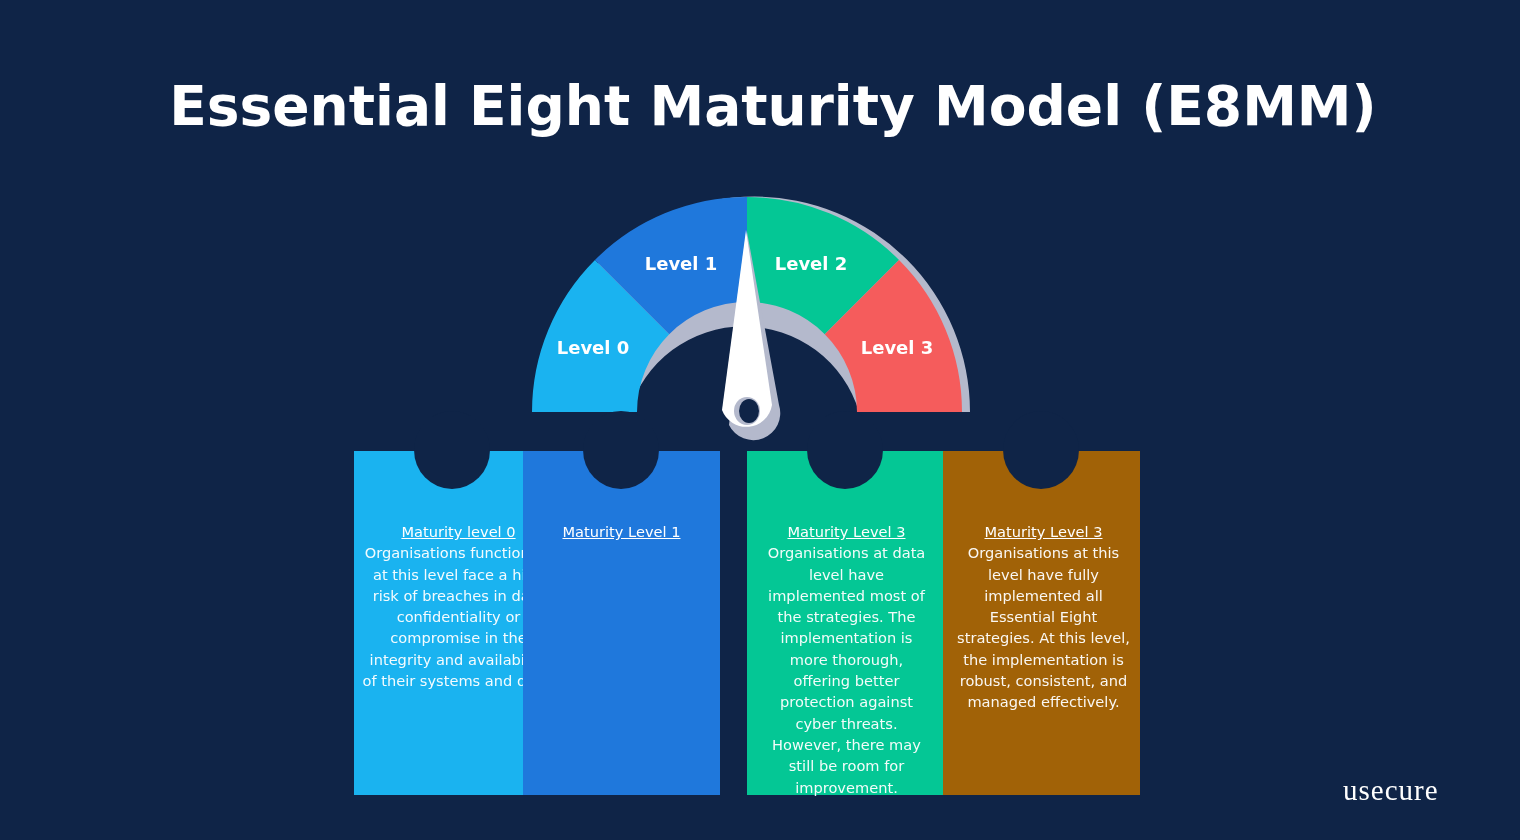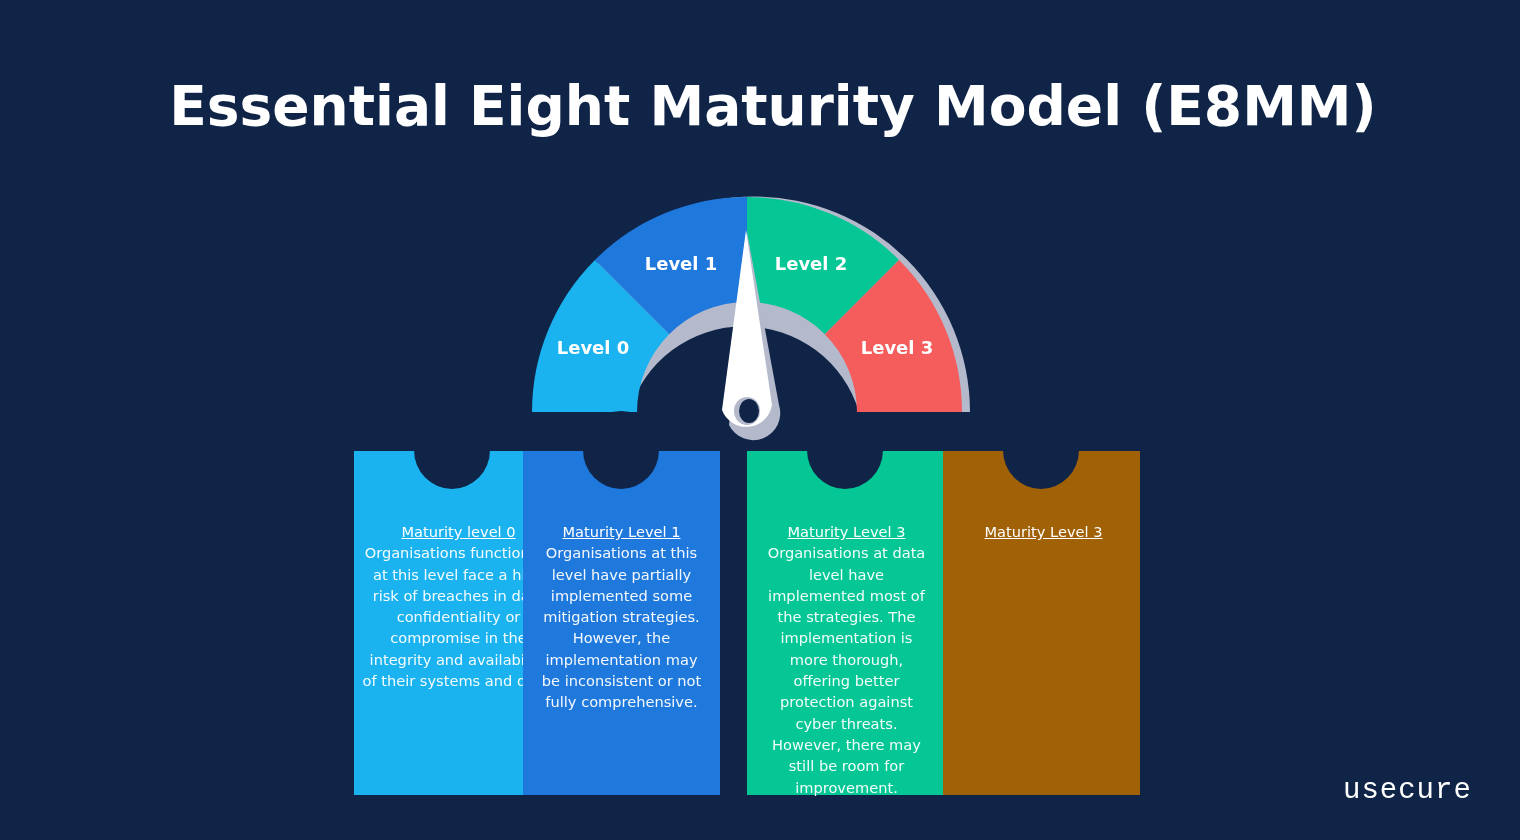--- a/index.html
+++ b/index.html
@@ -33,21 +33,21 @@
   .panel .content {
     position: absolute; left: 12px; right: 0px; top: 40px;
     font-size: 14.6px; line-height: 21.3px;
   }
   .panel .heading {
     font-weight: normal; text-decoration: underline; display: block; margin-top: 30px;
   }
   .panel .body { display: block; opacity: 0.95; }
   .logo {
     position: absolute; left: 1343px; top: 774px;
-    color: #ffffff; font-family: Liberation Mono, monospace;
+    color: #ffffff; font-family: Liberation Serif, serif;
     font-size: 29px; letter-spacing: 1px; font-weight: normal;
   }
 </style>
 </head>
 <body>
 
 <div class="title">Essential Eight Maturity Model (E8MM)</div>
 
 <svg class="gauge" viewBox="0 0 1520 840" xmlns="http://www.w3.org/2000/svg">
 
@@ -78,32 +78,32 @@
   <div class="content" style="left:8px; right:-4px;">
     <span class="heading">Maturity level 0</span>
     <span class="body">Organisations functioning at this level face a high risk of breaches in data confidentiality or compromise in the integrity and availability of their systems and data.</span>
   </div>
 </div>
 
 <div class="panel" style="left:523px; background:#1f78dc;">
   <div class="notch"></div>
   <div class="content" style="left:14px; right:14px;">
     <span class="heading">Maturity Level 1</span>
-    <span class="body">Organisations at this level have partially implemented some mitigation strategies. However, the implementation may be inconsistent or not fully comprehensive.</span>
   </div>
 </div>
 
 <div class="panel" style="left:747px; background:#04c795;">
   <div class="notch"></div>
   <div class="content" style="left:16px; right:14px;">
     <span class="heading">Maturity Level 3</span>
     <span class="body">Organisations at data level have implemented most of the strategies. The implementation is more thorough, offering better protection against cyber threats. However, there may still be room for improvement.</span>
   </div>
 </div>
 
 <div class="panel" style="left:943px; background:#a16207;">
   <div class="notch"></div>
   <div class="content" style="left:8px; right:4px;">
     <span class="heading">Maturity Level 3</span>
+    <span class="body">Organisations at this level have fully implemented all Essential Eight strategies. At this level, the implementation is robust, consistent, and managed effectively.</span>
   </div>
 </div>
 
 <div class="logo">usecure</div>
 
 </body></html>

